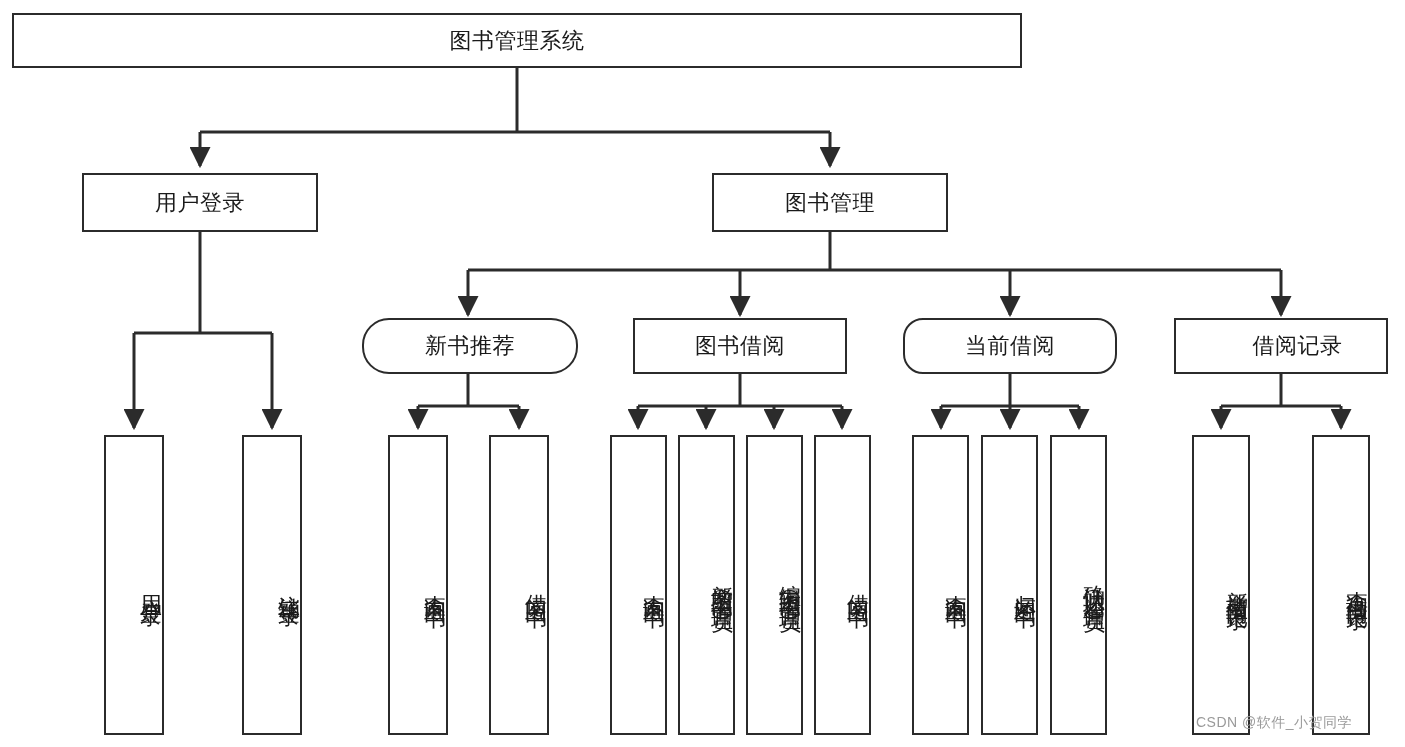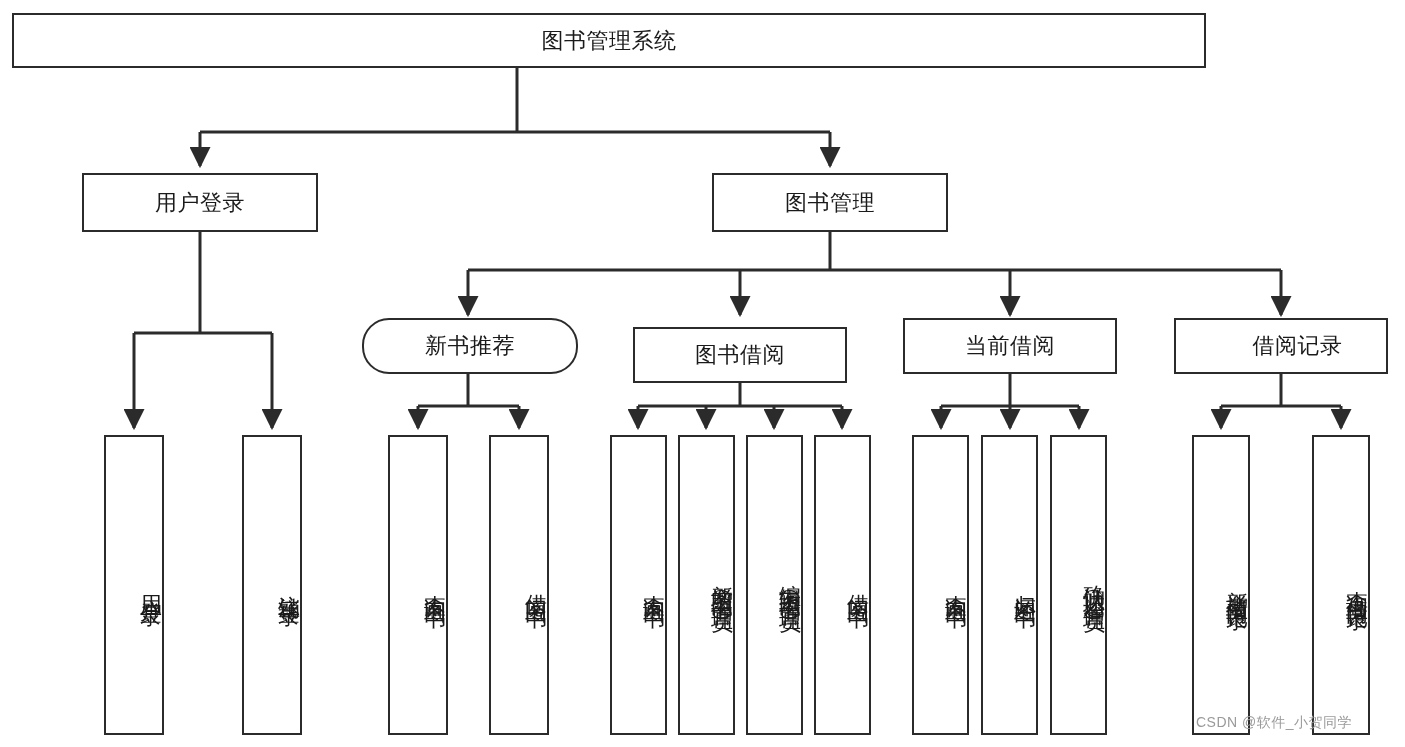--- a/index.html
+++ b/index.html
@@ -119,41 +119,41 @@
       <path d="M 1010 406 L 1010 428" marker-end="url(#arrow)"></path>
       <path d="M 1079 406 L 1079 428" marker-end="url(#arrow)"></path>
 
       <path d="M 1281 374 L 1281 406"></path>
       <path d="M 1221 406 L 1341 406"></path>
       <path d="M 1221 406 L 1221 428" marker-end="url(#arrow)"></path>
       <path d="M 1341 406 L 1341 428" marker-end="url(#arrow)"></path>
     </g>
   </svg>
 
-  <div class="node horiz" style="left:12px; top:13px; width:1194px; height:55px;">
+  <div class="node horiz" style="left:12px; top:13px; width:1010px; height:55px;">
     <span class="hlabel">图书管理系统</span>
   </div>
 
   <div class="node horiz" style="left:82px; top:173px; width:236px; height:59px;">
     <span class="hlabel">用户登录</span>
   </div>
 
   <div class="node horiz" style="left:712px; top:173px; width:236px; height:59px;justify-content:center;">
     <span class="hlabel">图书管理</span>
   </div>
 
   <div class="node horiz" style="left:362px; top:318px; width:216px; height:56px;border-radius:27px;">
     <span class="hlabel">新书推荐</span>
   </div>
 
-  <div class="node horiz" style="left:633px; top:327px; width:214px; height:56px;">
+  <div class="node horiz" style="left:633px; top:318px; width:214px; height:56px;">
     <span class="hlabel">图书借阅</span>
   </div>
 
-  <div class="node horiz" style="left:903px; top:318px; width:214px; height:56px;">
+  <div class="node horiz" style="left:903px; top:318px; width:214px; height:56px;border-radius:20px;">
     <span class="hlabel">当前借阅</span>
   </div>
 
   <div class="node horiz" style="left:1174px; top:318px; width:214px; height:56px;padding-left:33px;">
     <span class="hlabel">借阅记录</span>
   </div>
 
   <div class="node vert" style="left:104px; top:435px; width:60px; height:300px;">
     <span class="vlabel">用户登录</span>
   </div>

